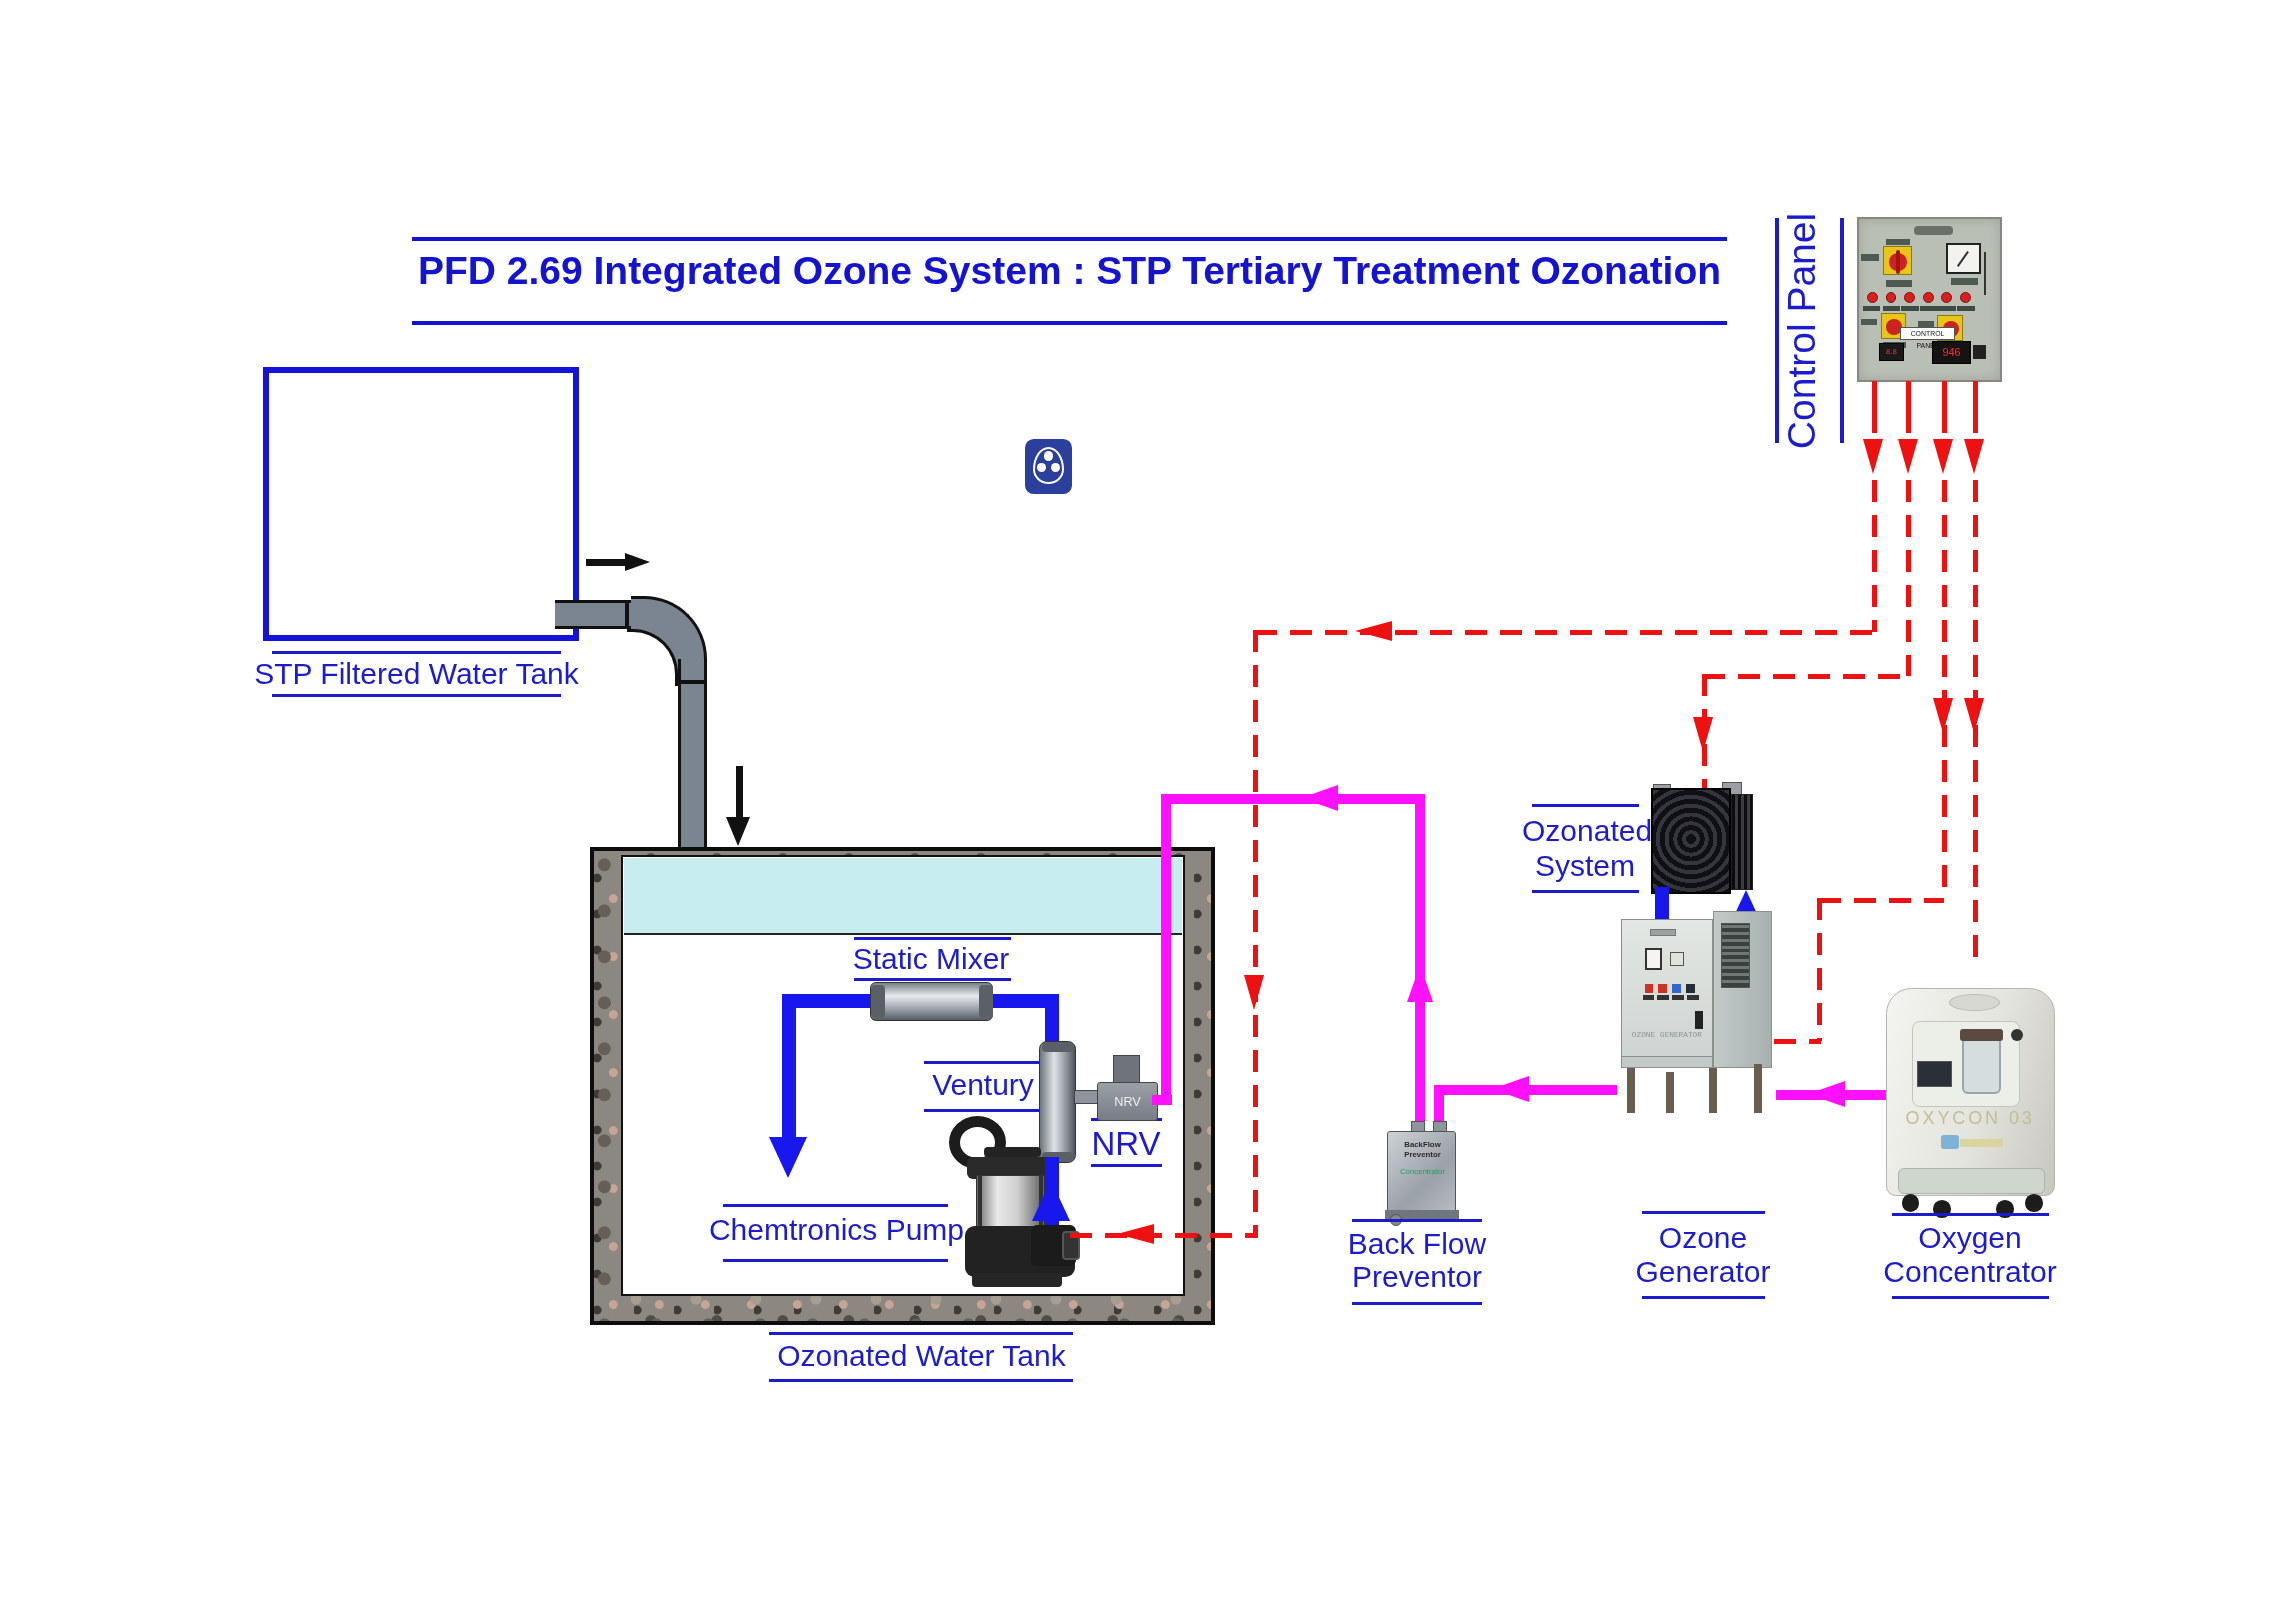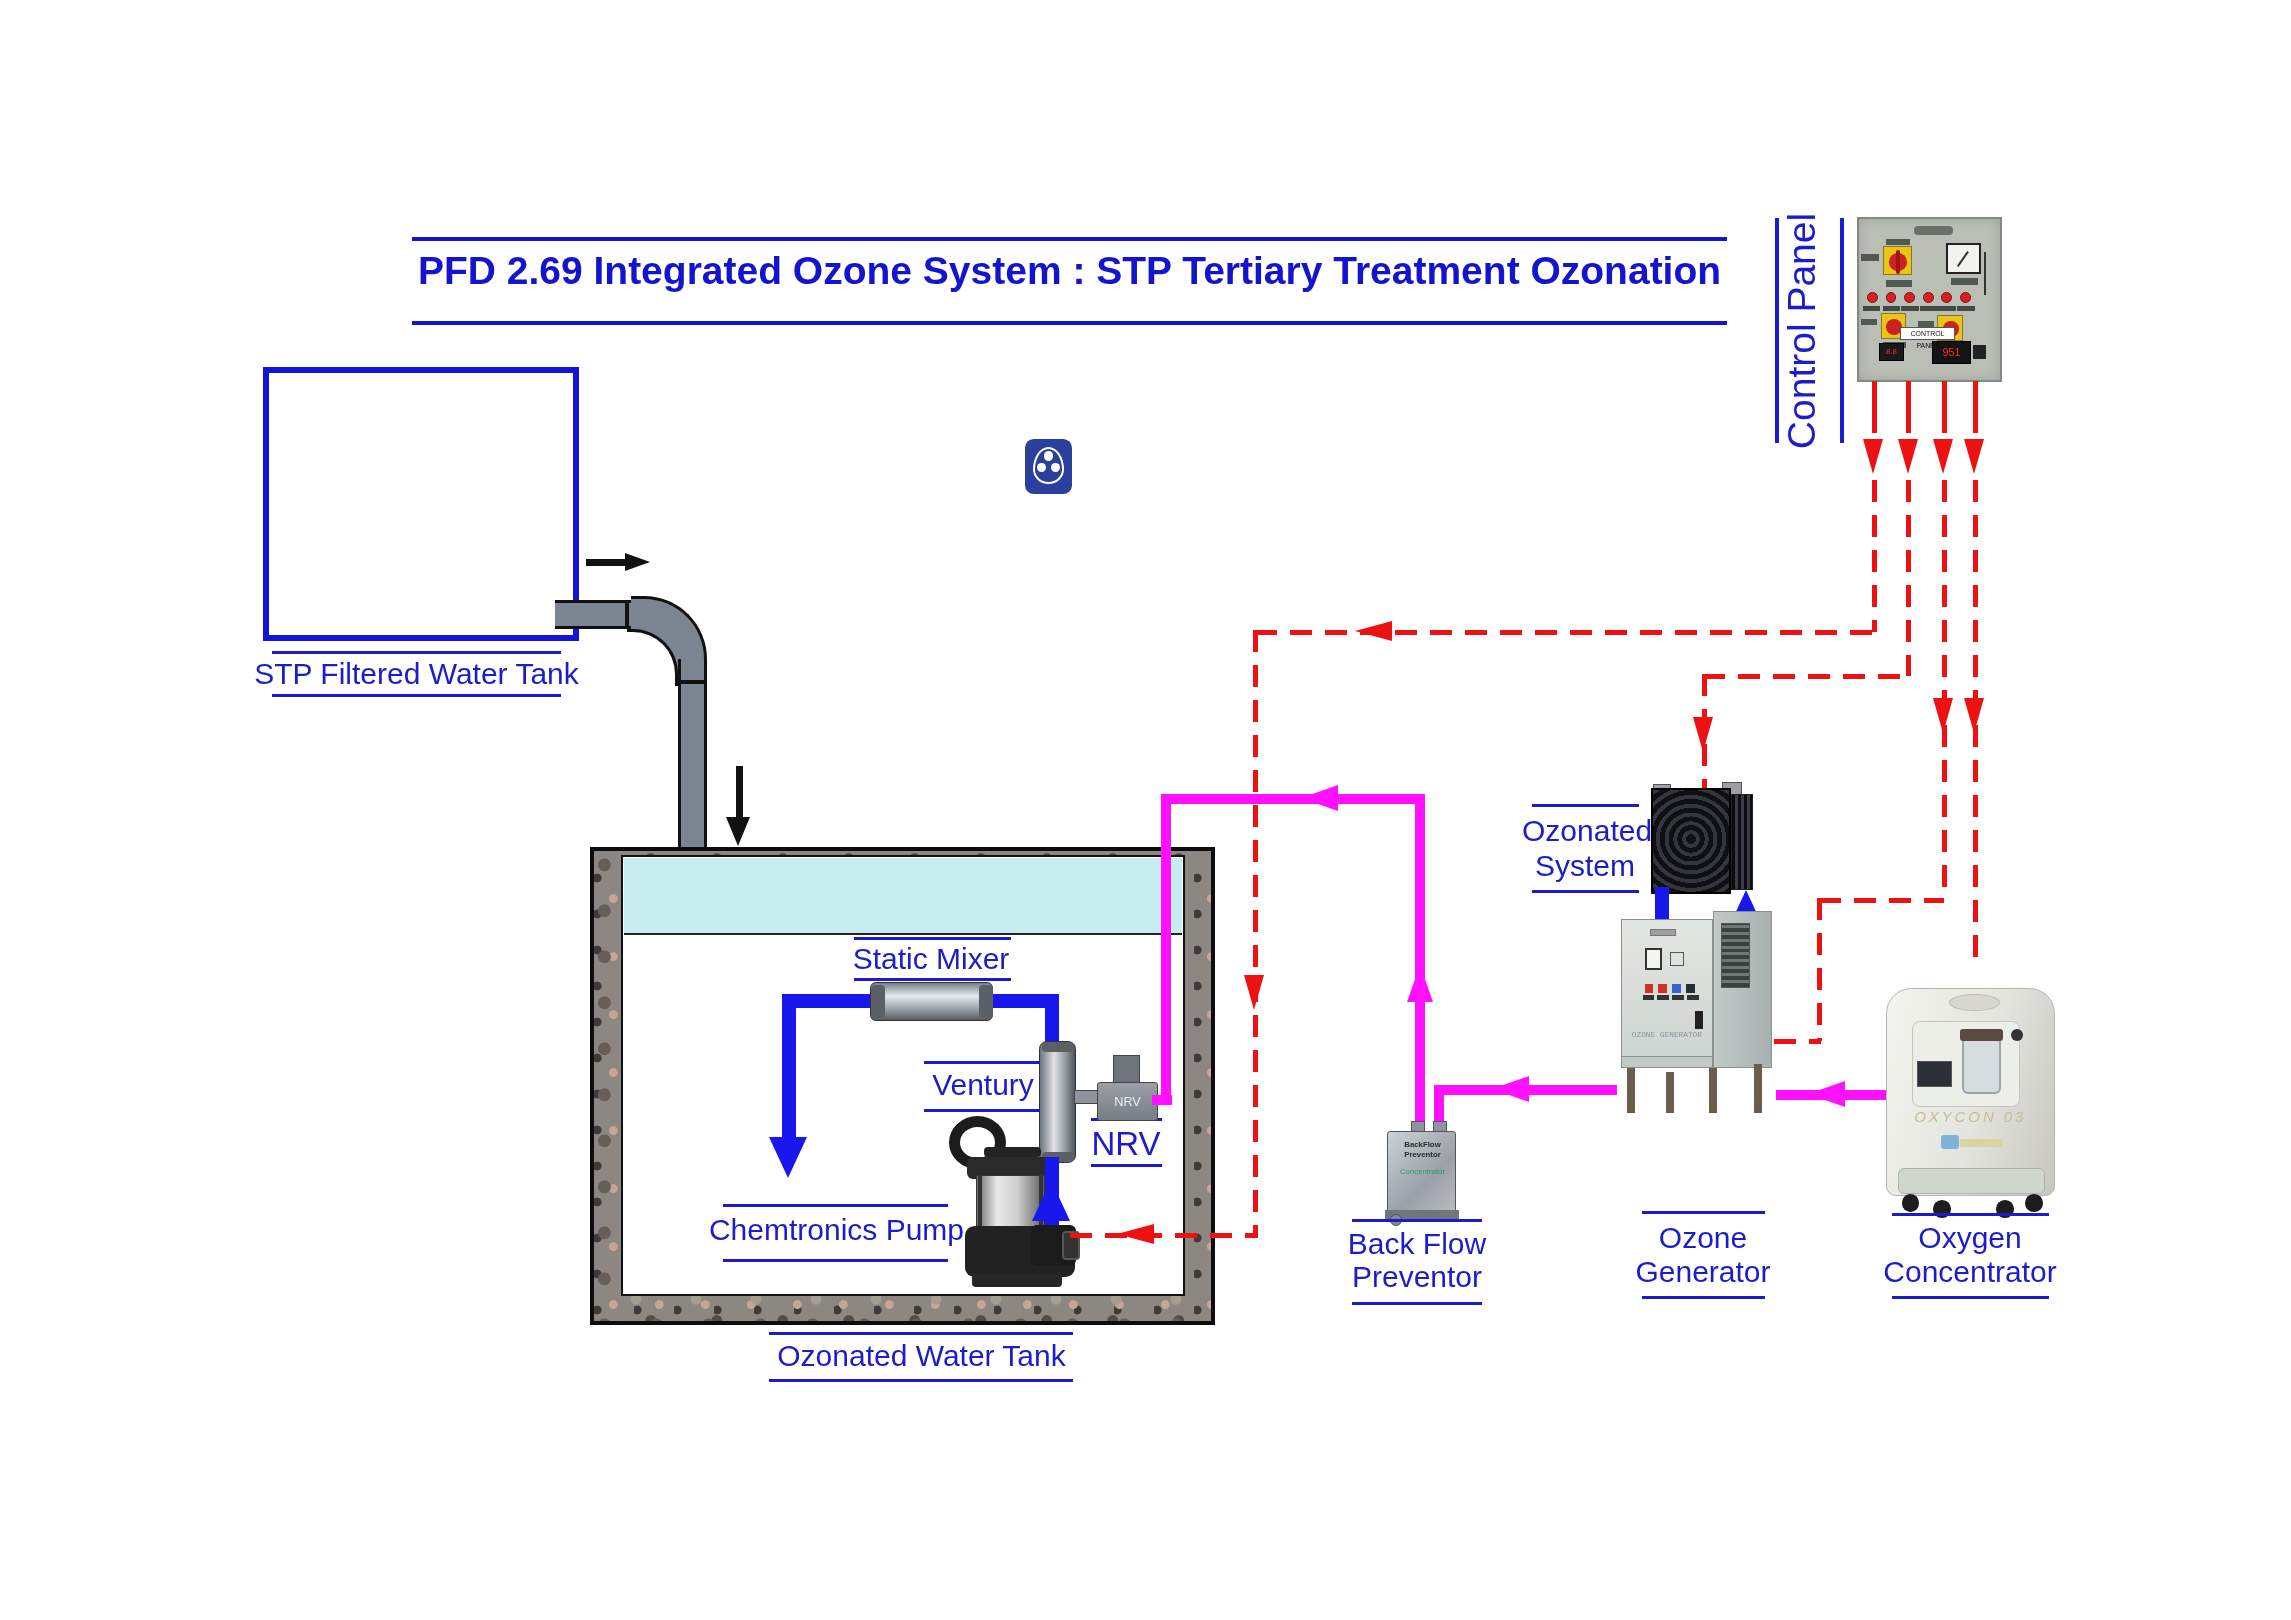--- a/index.html
+++ b/index.html
@@ -103,21 +103,21 @@
     <div class="abs" style="left:23.5px;top:123px;width:23.5px;height:5.9px;background:#4e5a52;"></div>
     <div class="abs" style="left:78px;top:96px;width:25.5px;height:25.5px;background:#e8c619;border:1px solid #8a7a10;">
       <div class="abs" style="left:4.9px;top:4.9px;width:15.7px;height:15.7px;background:#cc2222;border-radius:50%;"></div>
     </div>
     <div class="abs" style="left:59px;top:102px;width:15.7px;height:5.9px;background:#4e5a52;"></div>
     <div class="abs" style="left:82px;top:124px;width:21.6px;height:5.9px;background:#4e5a52;"></div>
 
     <div class="abs" style="left:41px;top:106px;width:55px;height:12.7px;background:#fff;border:1px solid #555;font-size:6.9px;text-align:center;line-height:11.8px;color:#111;top:108px;left:41px;"><span>CONTROL PANEL</span></div>
 
     <div class="abs" style="left:19.6px;top:124px;width:25.5px;height:17.6px;background:#1a1a1a;border:1px solid #000;color:#ff2a2a;font-size:7.8px;line-height:16.7px;text-align:center;">8.8</div>
-    <div class="abs" style="left:73px;top:122px;width:39px;height:22.5px;background:#141414;border:1px solid #000;color:#ff2a2a;font-size:10.8px;line-height:21.6px;text-align:center;">951</div>
+    <div class="abs" style="left:73px;top:122px;width:39px;height:22.5px;background:#141414;border:1px solid #000;color:#ff2a2a;font-size:10.8px;line-height:21.6px;text-align:center;">946</div>
     <div class="abs" style="left:114px;top:126px;width:12.7px;height:13.7px;background:#222;"></div>
   </div>
 
   <div class="rsolid-v" style="left:1872px;top:381px;height:52px;"></div>
   <div class="rsolid-v" style="left:1906px;top:381px;height:52px;"></div>
   <div class="rsolid-v" style="left:1942px;top:381px;height:52px;"></div>
   <div class="rsolid-v" style="left:1973px;top:381px;height:52px;"></div>
   <div class="ah-down-red" style="left:1863px;top:439px;"></div>
   <div class="ah-down-red" style="left:1898px;top:439px;"></div>
   <div class="ah-down-red" style="left:1933px;top:439px;"></div>
@@ -297,21 +297,21 @@
   <div class="brule" style="left:1352px;top:1302px;width:130px;"></div>
 
   <div class="abs" style="left:1886px;top:988px;width:169px;height:227px;">
     <div class="abs" style="left:0;top:0;width:169px;height:208px;background:linear-gradient(105deg,#f4f4f0 0%,#e4e4de 55%,#c7c7c0 100%);border:1px solid #b5b5ad;border-radius:25.5px 25.5px 9.8px 9.8px;"></div>
     <div class="abs" style="left:63px;top:5.9px;width:51px;height:17.6px;background:#d8d8d0;border:1px solid #bbb;border-radius:50%;"></div>
     <div class="abs" style="left:25.5px;top:33px;width:108px;height:86px;background:#eceee8;border:1px solid #c5c5bd;border-radius:7.8px;"></div>
     <div class="abs" style="left:76px;top:49px;width:39px;height:57px;background:rgba(198,210,216,0.6);border:2px solid #99a6ac;border-radius:5.9px;"></div>
     <div class="abs" style="left:74px;top:41px;width:43px;height:11.8px;background:#5a4a42;border-radius:2.9px;"></div>
     <div class="abs" style="left:31px;top:73px;width:35px;height:25.5px;background:#2a2f38;border:1px solid #555;"></div>
     <div class="abs" style="left:125px;top:41px;width:11.8px;height:11.8px;background:#333;border-radius:50%;"></div>
-    <div class="abs" style="left:15.7px;top:120px;width:137px;text-align:center;font-size:15px;letter-spacing:2.9px;color:#c4bd92;font-style:italic;">OXYCON 03</div>
+    <div class="abs" style="left:15.7px;top:120px;width:137px;text-align:center;font-size:18px;letter-spacing:2.9px;color:#c4bd92;">OXYCON 03</div>
     <div class="abs" style="left:55px;top:147px;width:17.6px;height:13.7px;background:#7fb3d6;border-radius:2.9px;"></div>
     <div class="abs" style="left:74px;top:151px;width:43px;height:7.8px;background:#d9d4a0;"></div>
     <div class="abs" style="left:11.8px;top:180px;width:147px;height:25.5px;background:#cfd6cd;border:1px solid #aab3ae;border-radius:5.9px;"></div>
     <div class="abs" style="left:15.7px;top:206px;width:17.6px;height:17.6px;background:#1c1c1c;border-radius:50%;"></div>
     <div class="abs" style="left:47px;top:212px;width:17.6px;height:17.6px;background:#1c1c1c;border-radius:50%;"></div>
     <div class="abs" style="left:110px;top:212px;width:17.6px;height:17.6px;background:#1c1c1c;border-radius:50%;"></div>
     <div class="abs" style="left:139px;top:206px;width:17.6px;height:17.6px;background:#1c1c1c;border-radius:50%;"></div>
   </div>
   <div class="brule" style="left:1892px;top:1213px;width:157px;"></div>
   <div class="blbl" style="left:1872px;top:1221px;width:196px;">Oxygen</div>

